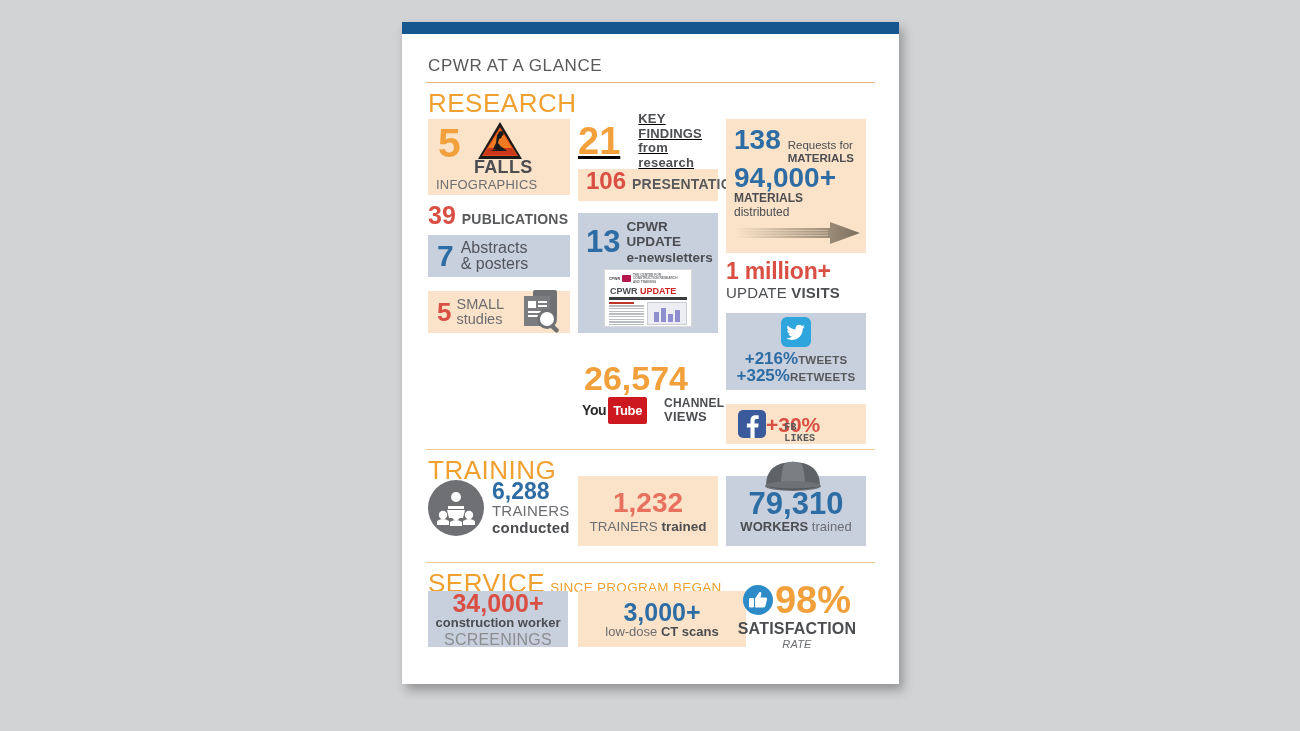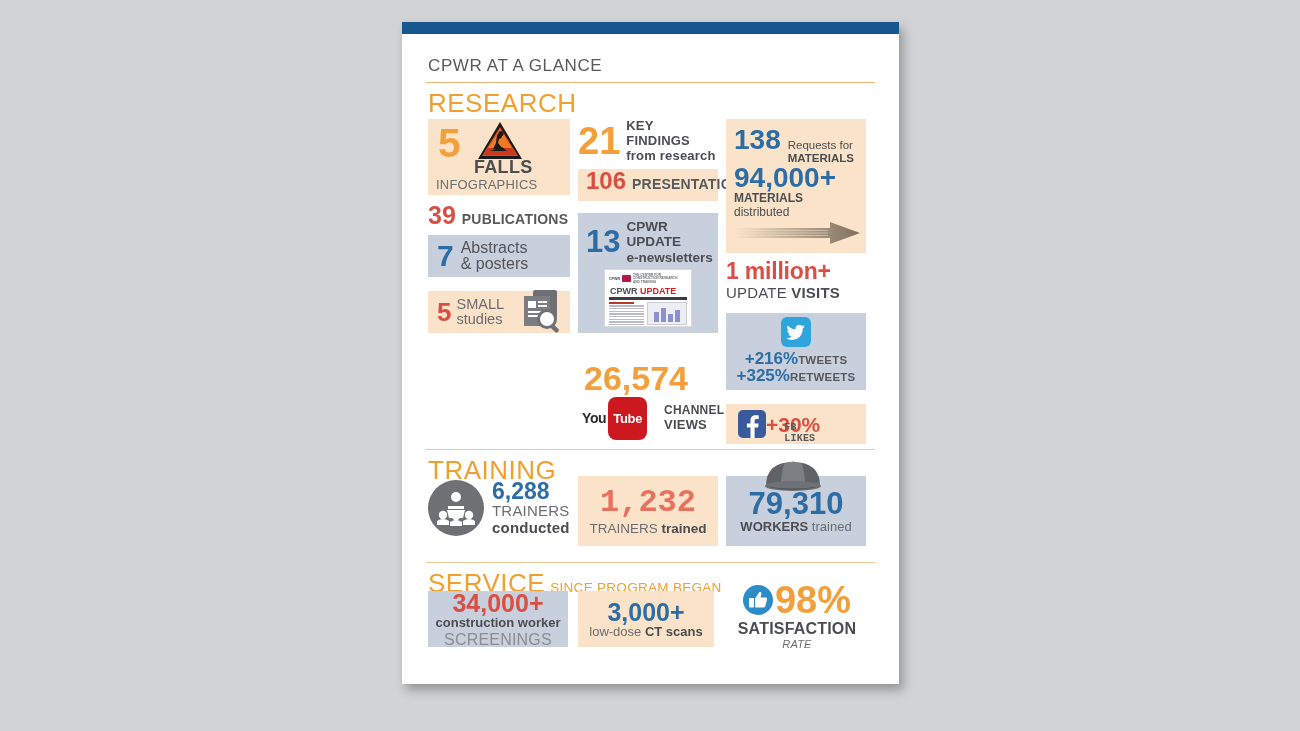--- a/index.html
+++ b/index.html
@@ -64,21 +64,21 @@
   .b-pubs .t{font-size:14px;font-weight:bold;color:#58595b;letter-spacing:.2px;}
 
   .b-abs{height:42px;display:flex;align-items:center;gap:7px;padding-left:9px;box-sizing:border-box;}
   .b-abs .n{font-size:30px;color:#2d6da4;}
   .b-abs .t{font-size:16px;color:#52545a;line-height:1.05;}
 
   .b-small{height:42px;display:flex;align-items:center;gap:5px;padding-left:9px;box-sizing:border-box;position:relative;}
   .b-small .n{font-size:26px;}
   .b-small .t{font-size:14.5px;color:#6b6d70;line-height:1.05;}
 
-  .b-key{display:flex;align-items:center;gap:6px;height:44px;}
+  .b-key{display:flex;align-items:center;gap:18px;height:44px;text-decoration:underline;}
   .b-key .n{font-size:38px;}
   .b-key .t{font-size:13px;line-height:1.12;color:#4b4d50;}
   .b-key .t .b1{font-weight:bold;letter-spacing:.2px;}
 
   .b-pres{height:32px;display:flex;align-items:baseline;gap:6px;padding-left:8px;box-sizing:border-box;}
   .b-pres .n{font-size:24px;}
   .b-pres .t{font-size:14px;font-weight:bold;color:#58595b;letter-spacing:.2px;}
 
   .b-news{padding:6px 0 6px 0;box-sizing:border-box;}
   .b-news .top{display:flex;align-items:center;gap:6px;padding-left:8px;}
@@ -115,56 +115,56 @@
   
   #training{position:relative;height:112px;}
   .t-classes{position:absolute;left:2px;top:30px;display:flex;align-items:center;gap:8px;}
   .t-classes .txt{line-height:1.04;}
   .t-classes .n{font-size:23px;color:#2d6da4;}
   .t-classes .l1{font-size:15px;color:#6b6d70;letter-spacing:.2px;}
   .t-classes .l2{font-size:15px;color:#4b4d50;font-weight:bold;letter-spacing:.2px;}
 
   .t-trainers{position:absolute;left:152px;top:26px;width:140px;height:70px;
               display:flex;flex-direction:column;align-items:center;justify-content:center;}
-  .t-trainers .n{font-size:32px;color:#e8705f;line-height:1;font-family:Liberation Mono, monospace;}
+  .t-trainers .n{font-size:28px;color:#e8705f;line-height:1;}
   .t-trainers .t{font-size:13.5px;color:#6b6d70;margin-top:2px;}
   .t-trainers .t b{color:#4b4d50;}
 
   .t-workers{position:absolute;left:300px;top:26px;width:140px;height:70px;
              display:flex;flex-direction:column;align-items:center;justify-content:center;}
   .t-workers .n{font-size:31px;color:#2d6da4;line-height:1;}
   .t-workers .t{font-size:13px;color:#6b6d70;margin-top:0;}
   .t-workers .t b{color:#4b4d50;font-weight:bold;}
   .hat{position:absolute;left:36px;top:-26px;}
 
   
   #service{position:relative;height:105px;}
   .s-screen{position:absolute;left:2px;top:28px;width:140px;height:56px;
             display:flex;flex-direction:column;align-items:center;justify-content:center;}
   .s-screen .n{font-size:25px;color:#d94f43;line-height:1.05;}
   .s-screen .l1{font-size:13px;color:#4b4d50;font-weight:bold;line-height:1.1;}
   .s-screen .l2{font-size:16px;color:#8b8d90;letter-spacing:.2px;line-height:1.1;}
 
-  .s-ct{position:absolute;left:152px;top:28px;width:136px;height:56px;
+  .s-ct{position:absolute;left:152px;top:28px;width:168px;height:56px;
         display:flex;flex-direction:column;align-items:center;justify-content:center;}
   .s-ct .n{font-size:25px;color:#2d6da4;line-height:1.05;}
   .s-ct .t{font-size:13px;color:#6b6d70;line-height:1.1;}
   .s-ct .t b{color:#4b4d50;}
 
   .s-sat{position:absolute;left:300px;top:18px;width:142px;text-align:center;}
   .s-sat .top{display:flex;align-items:center;justify-content:center;gap:2px;}
   .s-sat .n{font-size:38px;color:#f2a03c;line-height:1;}
   .s-sat .l1{font-size:16px;font-weight:bold;color:#4b4d50;letter-spacing:.2px;margin-top:1px;}
   .s-sat .l2{font-size:11px;color:#6b6d70;letter-spacing:.2px;font-style:italic;}
 
   
   .ytlogo{display:inline-flex;align-items:center;}
   .yt-you{font-size:14px;font-weight:bold;color:#2b2b2b;letter-spacing:-.4px;}
   .yt-tube{background:#cc181e;color:#fff;font-size:13px;font-weight:bold;
-           padding:14px 5px;border-radius:8px;margin-left:2px;letter-spacing:-.3px;}
+           padding:6px 5px;border-radius:2px;margin-left:2px;letter-spacing:-.3px;}
   .newsthumb{width:86px;height:56px;background:#fff;border:1px solid #d8d8d8;margin:4px auto 0 auto;
              position:relative;overflow:hidden;}
 </style>
 </head>
 <body>
 
 <div id="page">
   <div id="topbar"></div>
   <div id="sheet">
 

